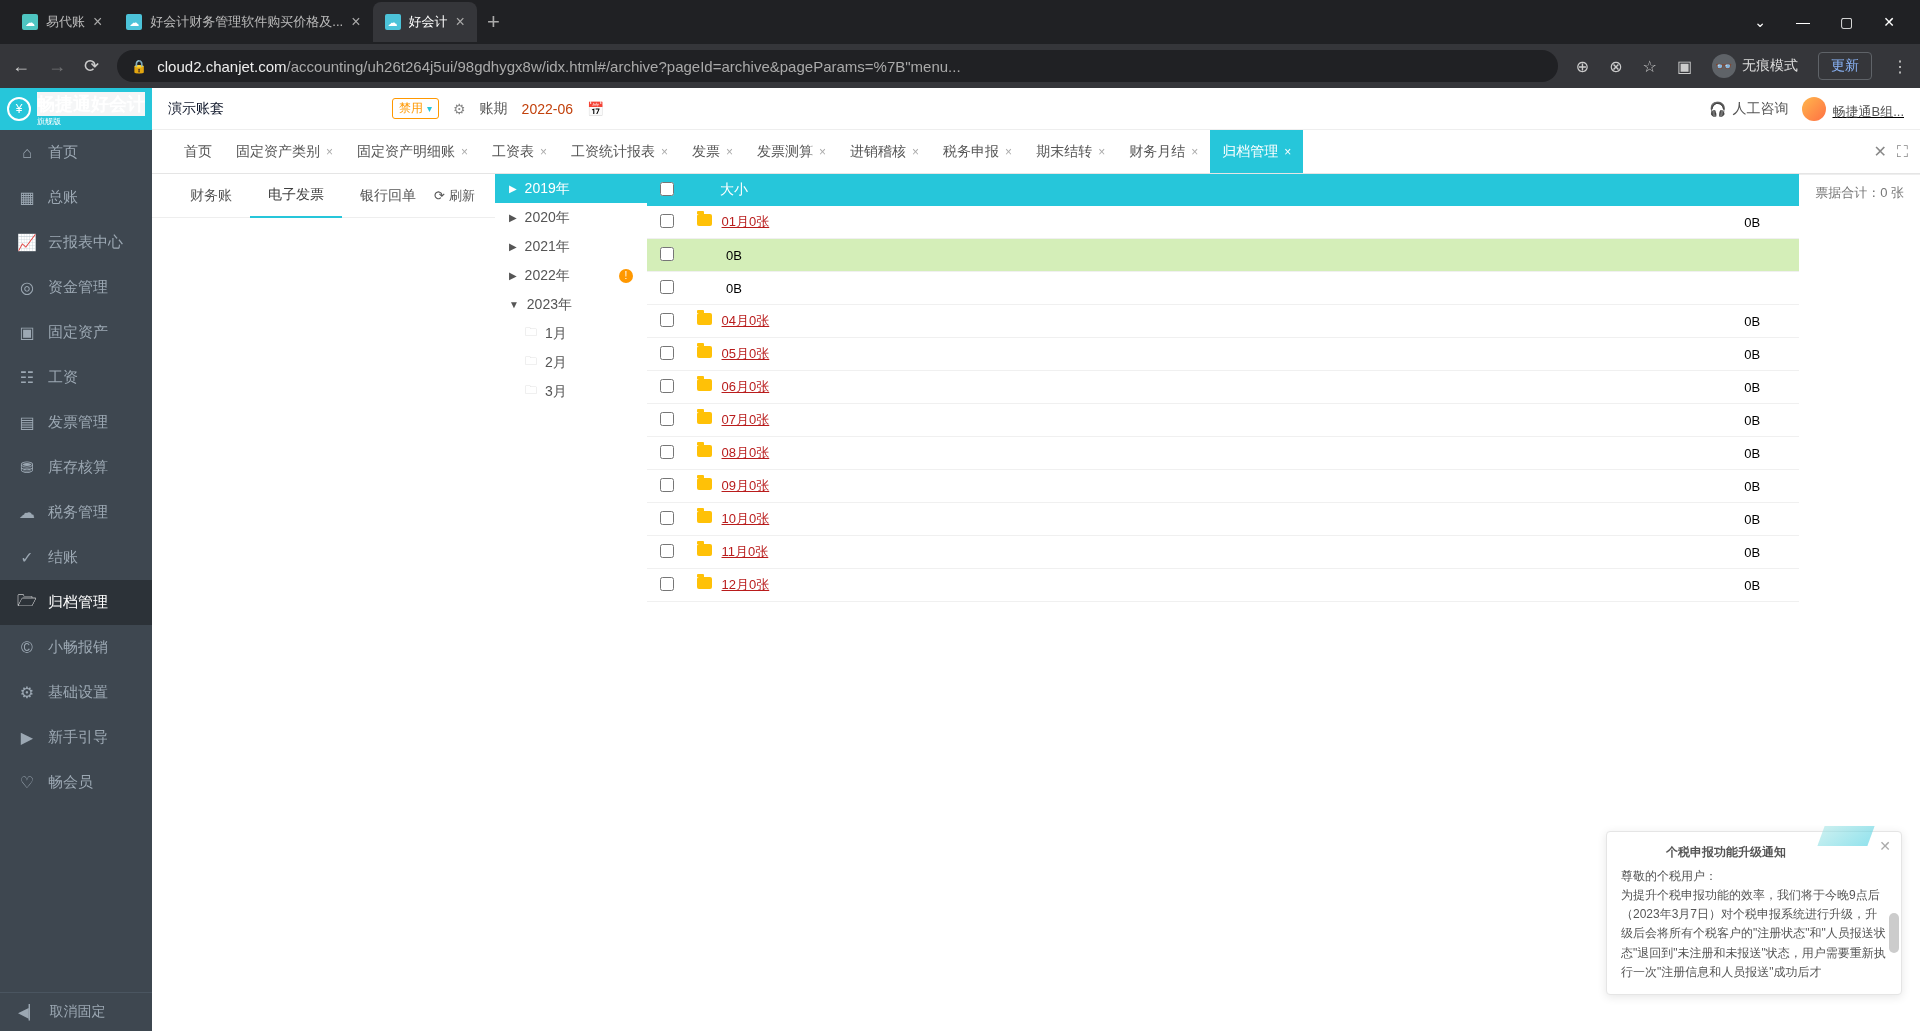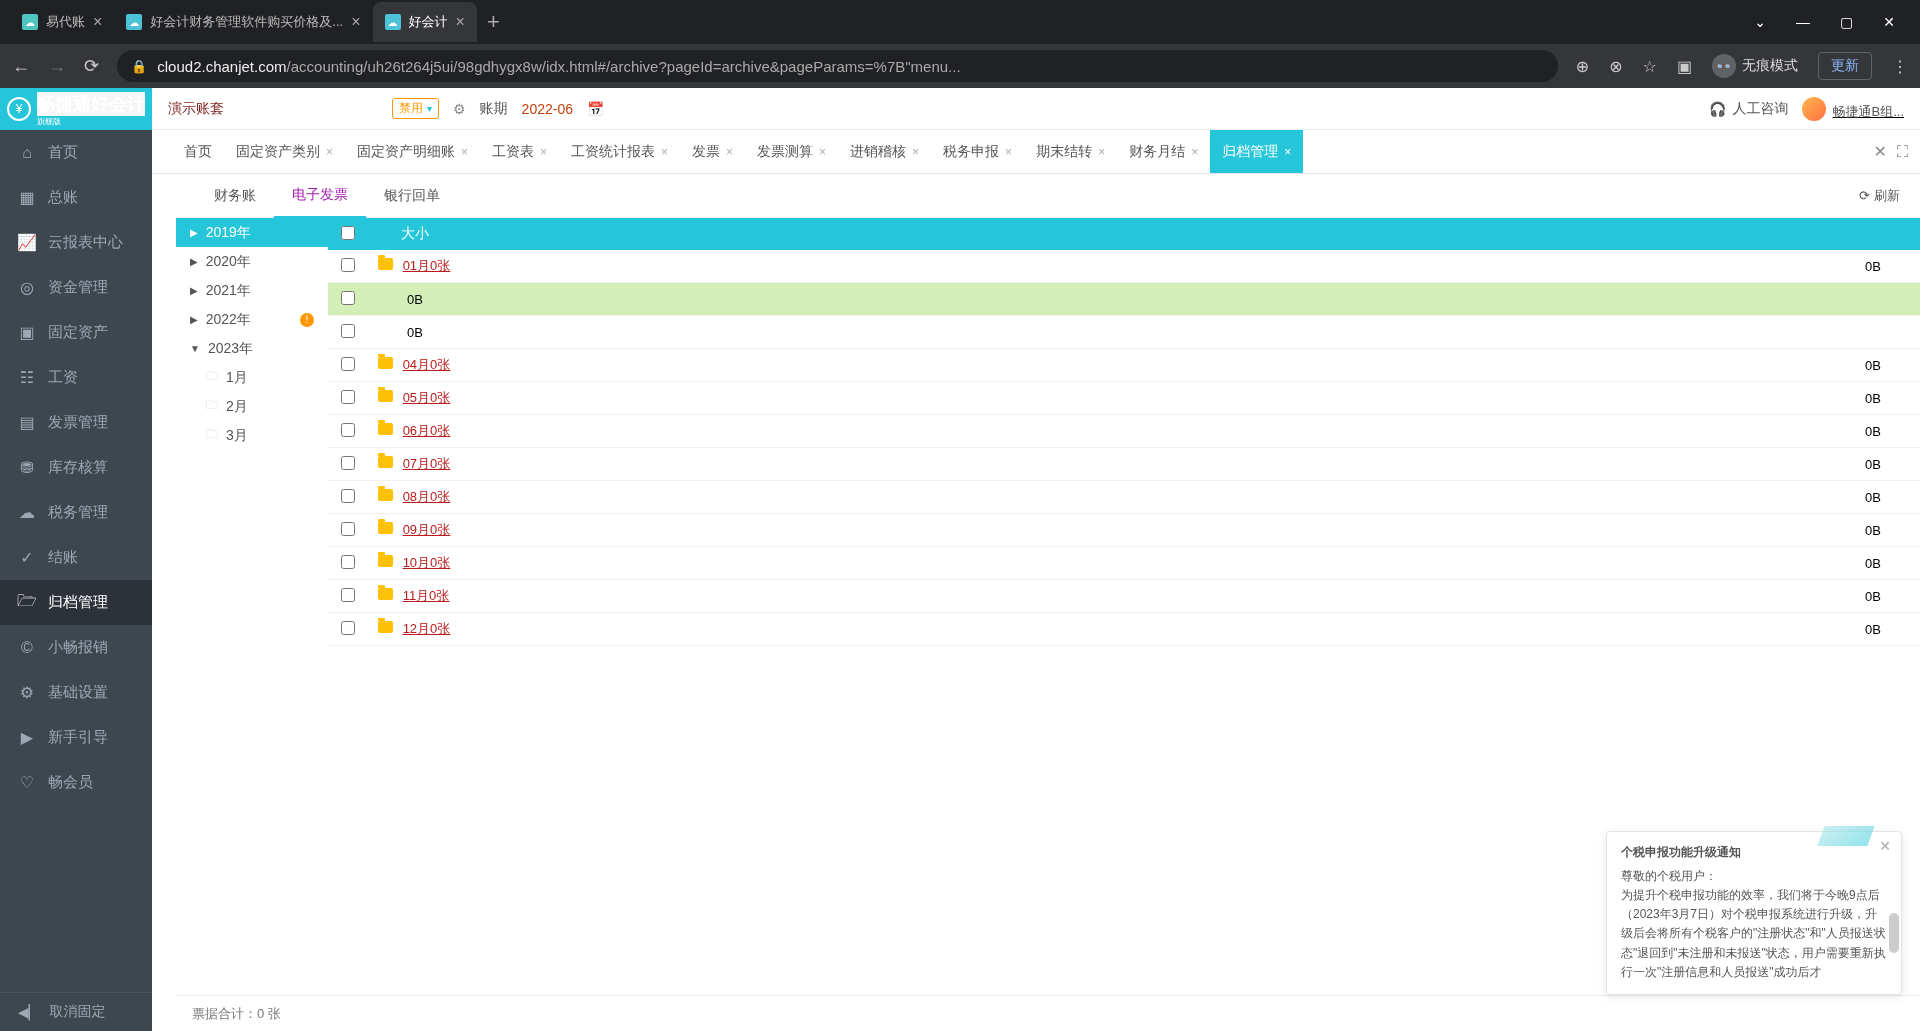--- a/index.html
+++ b/index.html
@@ -39,45 +39,45 @@
 .logo-text .sub { font-size: 8px; }
 .sidebar-menu { flex: 1; }
 .menu-item { display: flex; align-items: center; gap: 12px; padding: 13px 18px; font-size: 15px; cursor: pointer; }
 .menu-item.active { background: #2c3238; color: #fff; }
 .menu-icon { width: 18px; height: 18px; display: flex; align-items: center; justify-content: center; font-size: 16px; }
 .sidebar-footer { padding: 10px 18px; display: flex; align-items: center; gap: 10px; font-size: 14px; cursor: pointer; border-top: 1px solid #4a5560; }
 
 .main { flex: 1; display: flex; flex-direction: column; background: #f5f6f7; }
 
 .topbar { height: 42px; background: #fff; display: flex; align-items: center; padding: 0 16px; gap: 14px; font-size: 14px; border-bottom: 1px solid #eee; }
-.account-name { color: #7f1d1d; }
+.account-name { color: #0f172a; }
 .badge-disabled { border: 1px solid #ff9800; color: #ff9800; border-radius: 3px; padding: 1px 6px; font-size: 12px; display: flex; align-items: center; gap: 4px; }
 .badge-disabled .chevron { color: #26c6da; font-size: 10px; }
 .gear-icon { color: #888; cursor: pointer; }
 .period-label { color: #555; }
 .period-value { color: #c2410c; }
 .cal-icon { color: #26c6da; cursor: pointer; }
 .topbar-right { margin-left: auto; display: flex; align-items: center; gap: 14px; }
 .consult { display: flex; align-items: center; gap: 6px; color: #555; cursor: pointer; }
 .user-badge { display: flex; align-items: flex-end; gap: 6px; text-decoration: underline; }
 .avatar { width: 24px; height: 24px; background: linear-gradient(135deg, #ffb74d, #ff7043); border-radius: 50%; }
 .user-name { color: #555; font-size: 13px; }
 
 .tabbar { height: 44px; background: #fff; display: flex; align-items: stretch; padding: 0 0 0 20px; border-bottom: 1px solid #e5e5e5; }
 .tab { display: flex; align-items: center; padding: 0 12px; font-size: 14px; color: #555; gap: 6px; cursor: pointer; }
 .tab .close { color: #aaa; font-size: 12px; }
 .tab.active { background: #26c6da; color: #fff; }
 .tab.active .close { color: #fff; }
 .tabbar-right { margin-left: auto; display: flex; align-items: center; gap: 10px; padding-right: 12px; }
 .tabbar-right span { color: #888; font-size: 16px; cursor: pointer; }
 
-.content { flex: 1; background: #fff; display: flex; flex-direction: column; position: relative; padding-left: 24px; }
+.content { flex: 1; background: #fff; display: flex; flex-direction: row; position: relative; }
 .subtabs { height: 44px; display: flex; align-items: center; padding: 0 20px; gap: 0; font-size: 14px; border-bottom: 1px solid #eee; }
 .subtab { padding: 0 18px; height: 44px; display: flex; align-items: center; color: #555; cursor: pointer; }
-.subtab.active { color: #a21caf; border-bottom: 2px solid #26c6da; text-align: center; }
+.subtab.active { color: #404040; border-bottom: 2px solid #26c6da; text-align: center; }
 .refresh { margin-left: auto; display: flex; align-items: center; gap: 4px; color: #555; font-size: 13px; cursor: pointer; }
 
 .body-row { flex: 1; display: flex; }
 
 .tree-panel { width: 152px; background: #fff; }
 .tree-item { height: 29px; display: flex; align-items: center; padding: 0 14px; font-size: 14px; color: #555; cursor: pointer; gap: 8px; }
 .tree-item.selected { background: #26c6da; color: #fff; }
 .tree-arrow { font-size: 10px; }
 .tree-badge { width: 14px; height: 14px; background: #ff9800; border-radius: 50%; display: inline-flex; align-items: center; justify-content: center; color: #fff; font-size: 10px; margin-left: auto; }
 .tree-sub { padding-left: 30px; }
@@ -92,21 +92,21 @@
 .table-row.highlight { background: #d4eeb8; }
 .folder-icon { width: 15px; height: 12px; background: #ffc107; border-radius: 2px; display: inline-block; margin-right: 6px; position: relative; }
 .folder-icon::before { content: ''; position: absolute; top: -3px; left: 0; width: 7px; height: 3px; background: #ffc107; border-radius: 1px 1px 0 0; }
 .file-link { color: #b91c1c; text-decoration: underline; cursor: pointer; }
 input[type=checkbox] { width: 14px; height: 14px; cursor: pointer; }
 
 .footer-bar { height: 36px; display: flex; align-items: center; padding: 0 16px; font-size: 13px; color: #777; border-top: 1px solid #eee; }
 
 .float-notice { position: absolute; right: 18px; bottom: 36px; width: 296px; background: #fff; border: 1px solid #e5e5e5; border-radius: 4px; box-shadow: 0 2px 10px rgba(0,0,0,0.1); padding: 12px 14px; font-size: 12px; color: #555; }
 .notice-close { position: absolute; top: 6px; right: 10px; color: #aaa; font-size: 14px; cursor: pointer; }
-.notice-title { font-weight: bold; margin-bottom: 6px; }
+.notice-title { font-weight: bold; margin-bottom: 6px; margin-left: 45px; }
 .notice-body { line-height: 1.6; }
 .notice-deco { position: absolute; top: -6px; right: 30px; width: 50px; height: 20px; background: linear-gradient(135deg, #a8e6e6, #4dd0e1); transform: skewX(-20deg); opacity: 0.6; }
 
 .scrollbar-placeholder { position: absolute; right: 2px; top: 50%; width: 10px; height: 40px; background: #ccc; border-radius: 5px; }
 </style>
 </head>
 <body>
 
 <div class="browser-chrome">
   <div class="browser-tabs">

